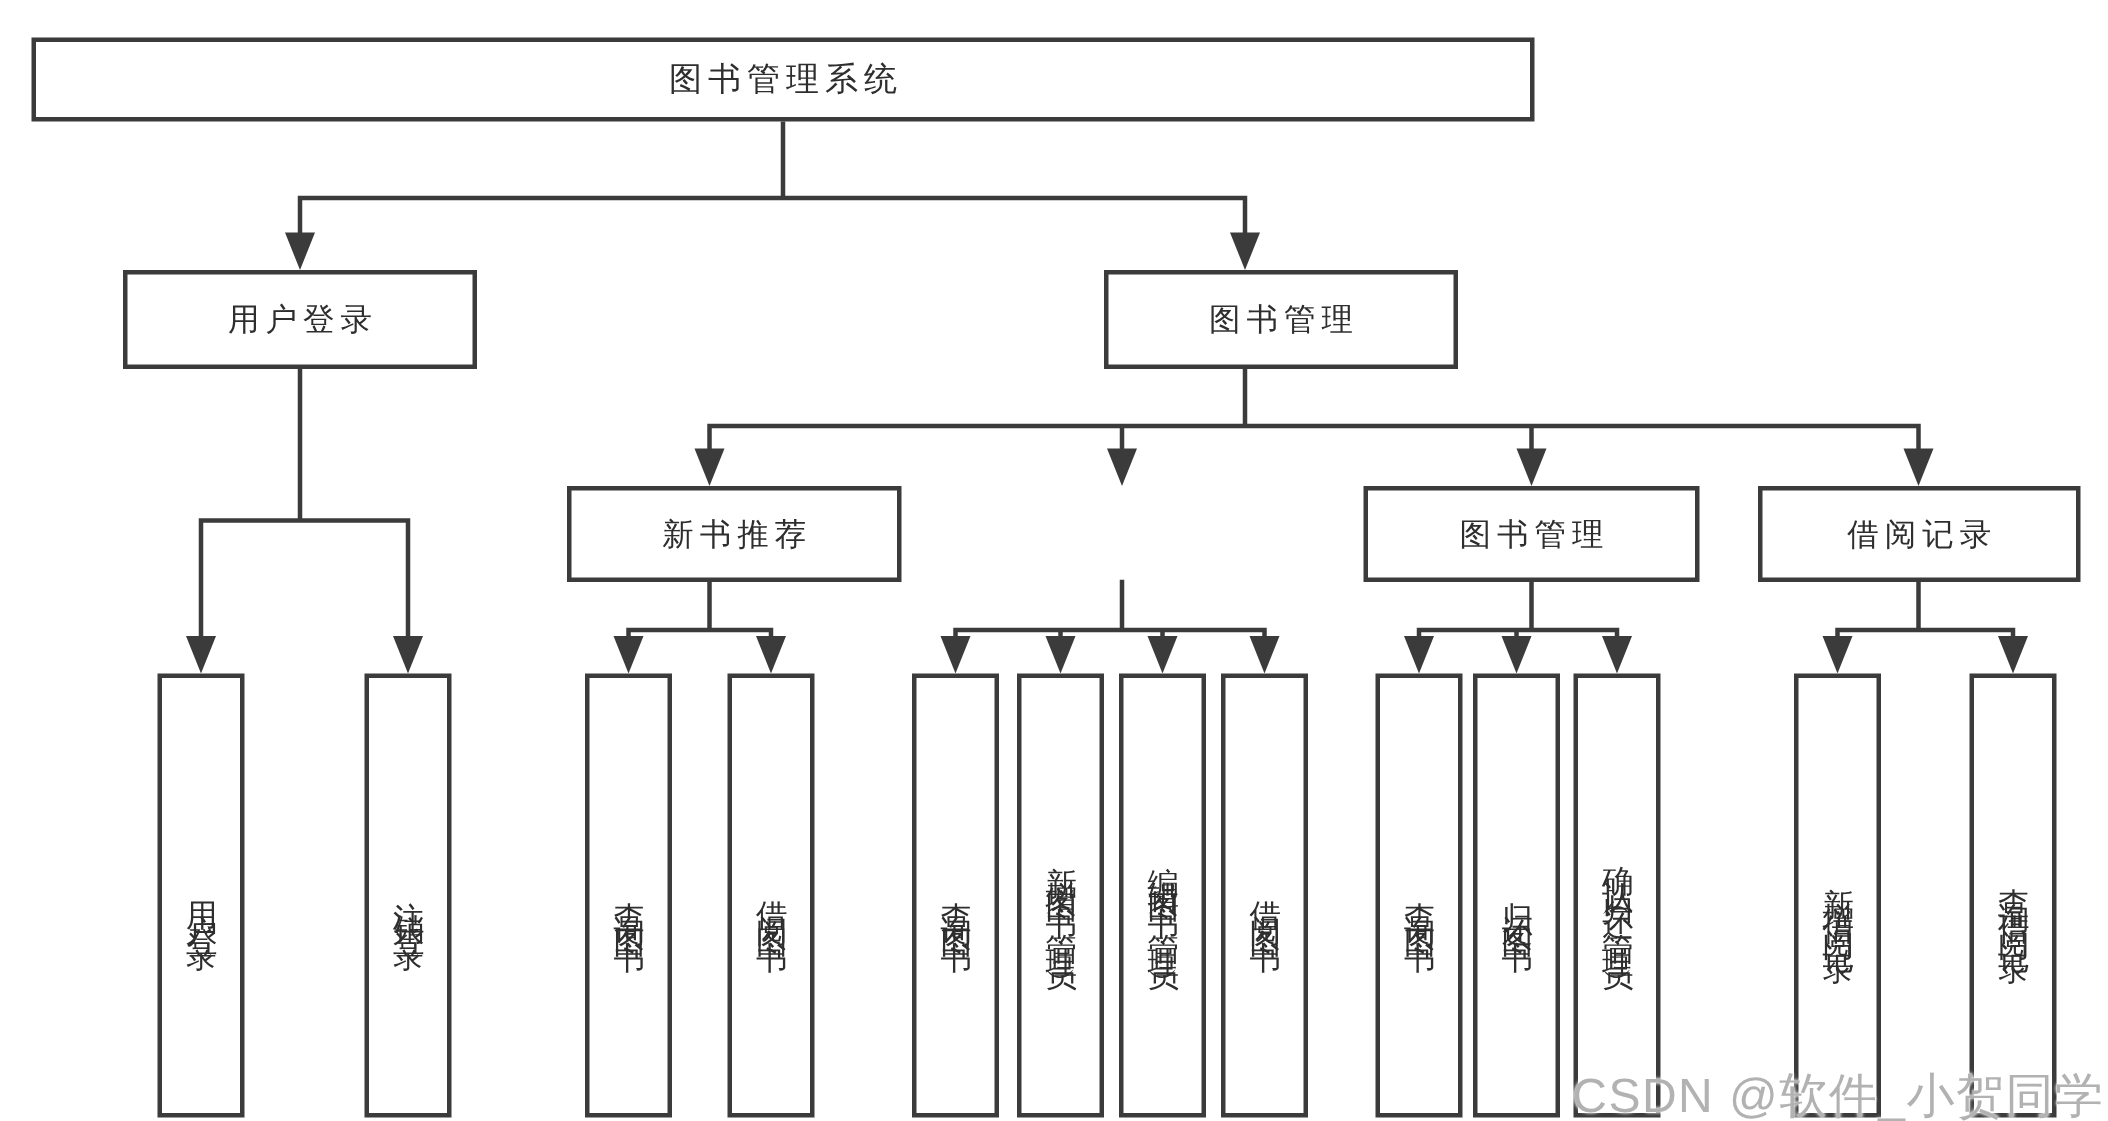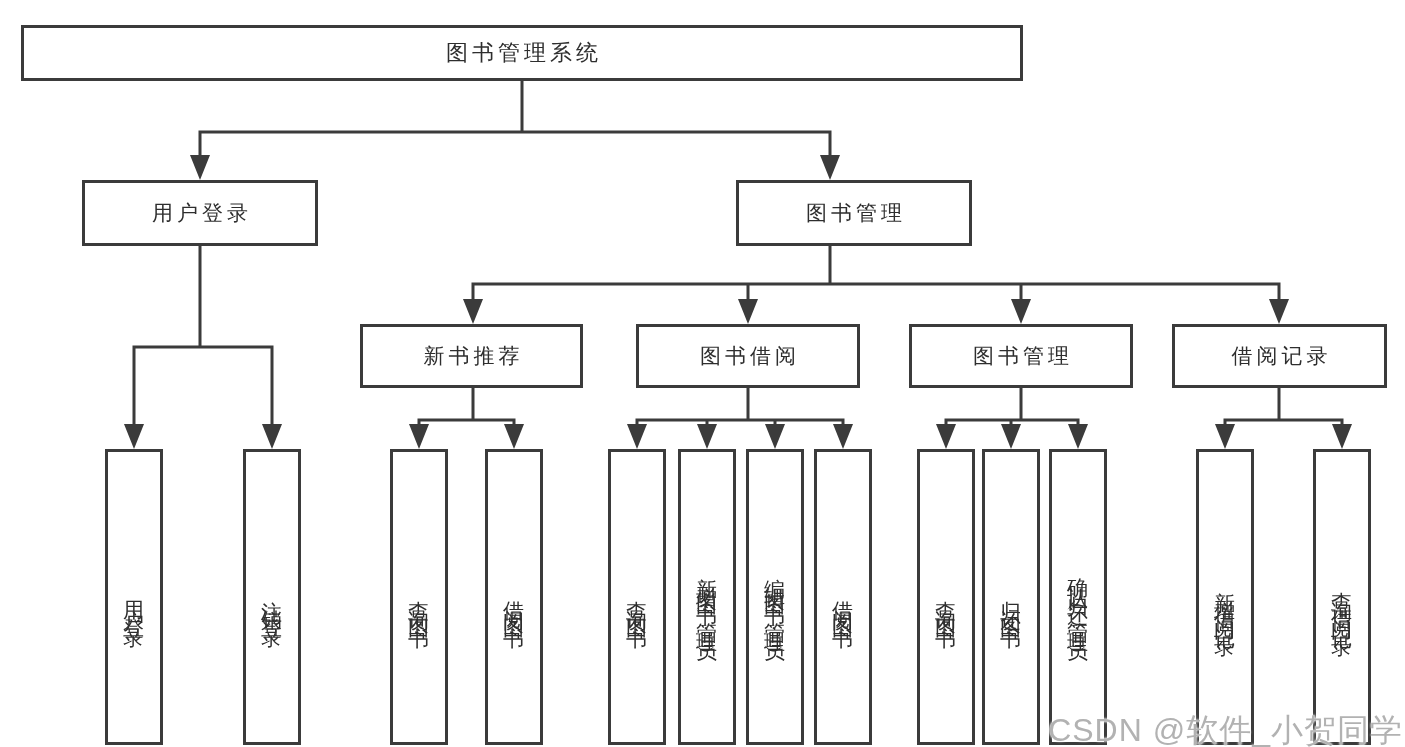--- a/index.html
+++ b/index.html
@@ -99,25 +99,22 @@
     <span>图书管理系统</span>
   </div>
 
   <div class="node h-node" style="left:82px;top:168px;width:236px;height:66px">
     <span>用户登录</span>
   </div>
   <div class="node h-node" style="left:736px;top:168px;width:236px;height:66px">
     <span>图书管理</span>
   </div>
 
-  <div class="node h-node" style="left:360px;top:312px;width:223px;height:64px">
+  <div class="node h-node" style="left:378px;top:312px;width:223px;height:64px">
     <span>新书推荐</span>
-  </div>
-  <div class="node h-node" style="left:636px;top:312px;width:224px;height:64px">
-    <span>图书借阅</span>
   </div>
   <div class="node h-node" style="left:909px;top:312px;width:224px;height:64px">
     <span>图书管理</span>
   </div>
   <div class="node h-node" style="left:1172px;top:312px;width:215px;height:64px">
     <span>借阅记录</span>
   </div>
 
   <div class="node v-node" style="left:105px;top:437px;width:58px;height:296px">
     <span>用户登录</span>

